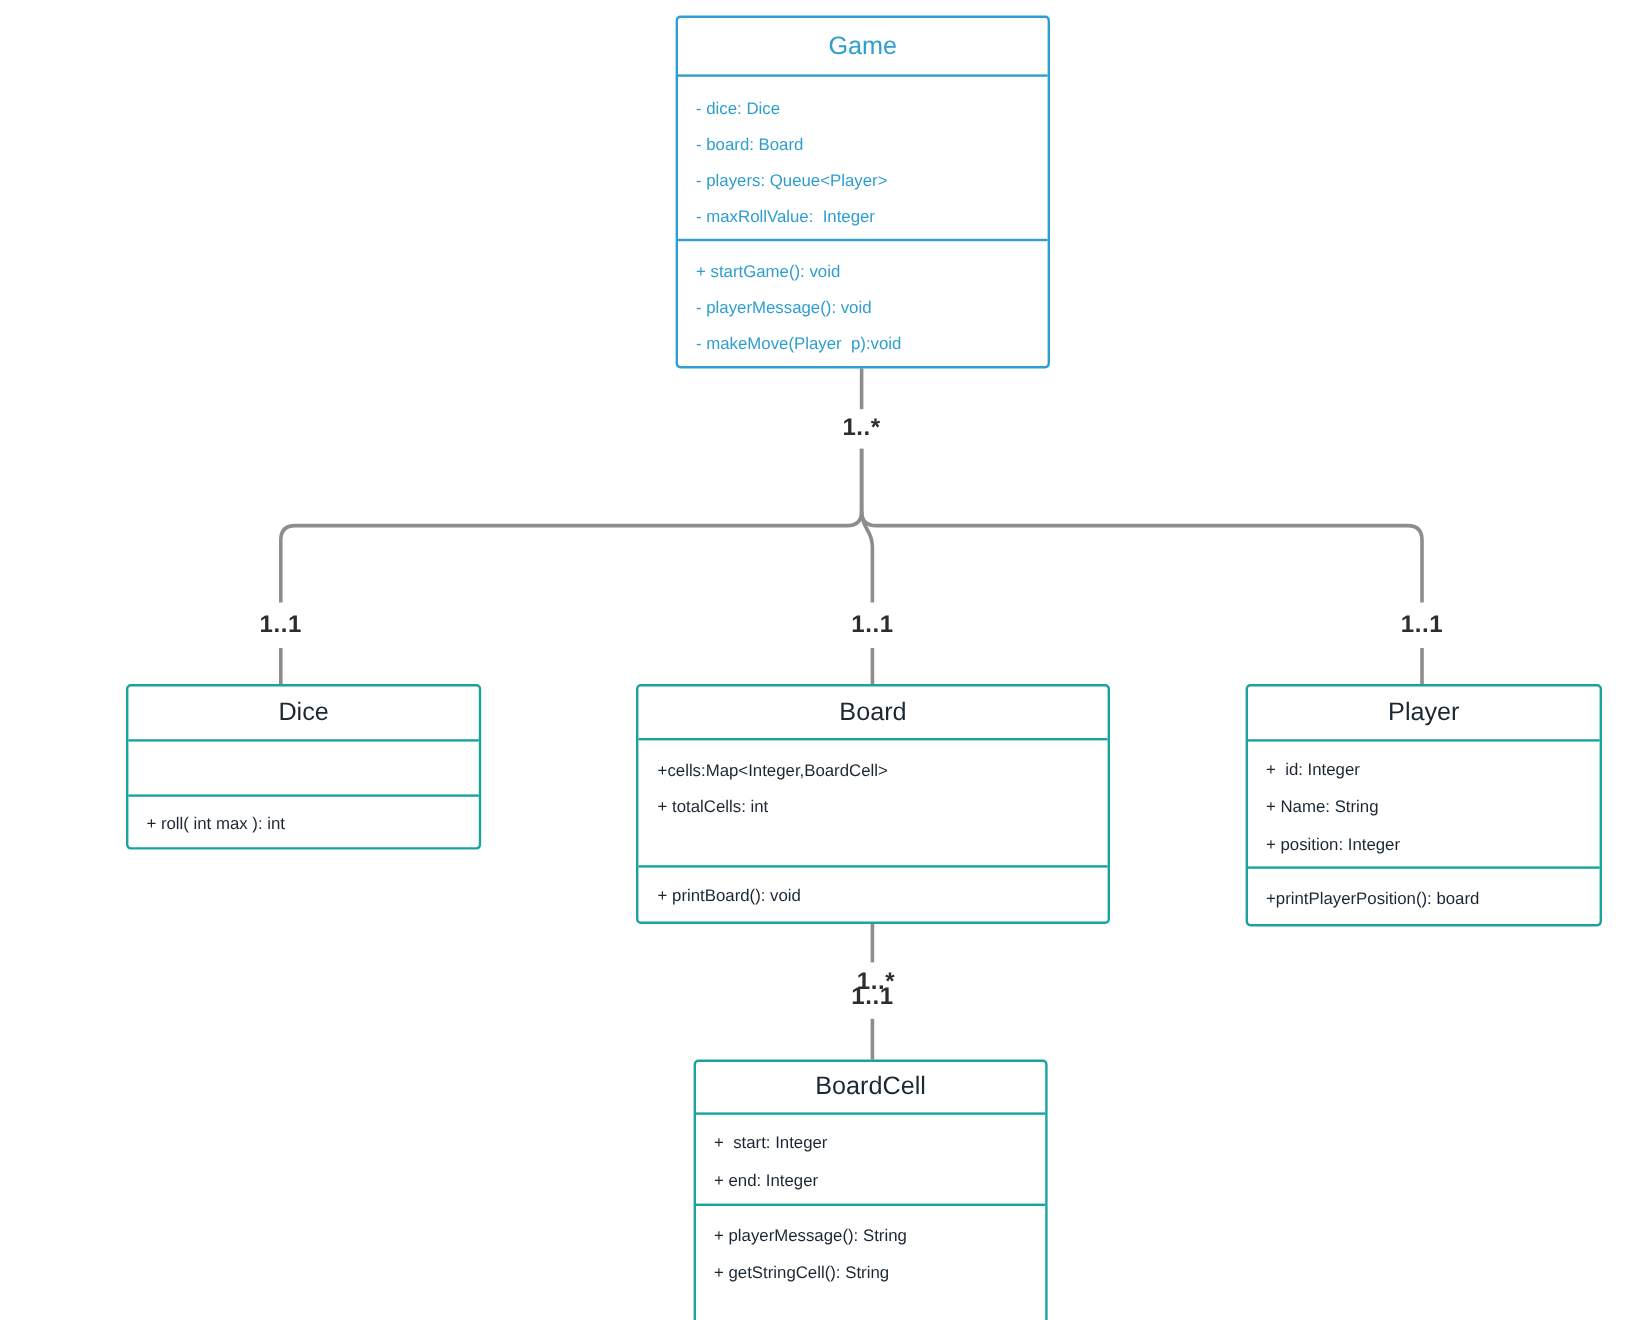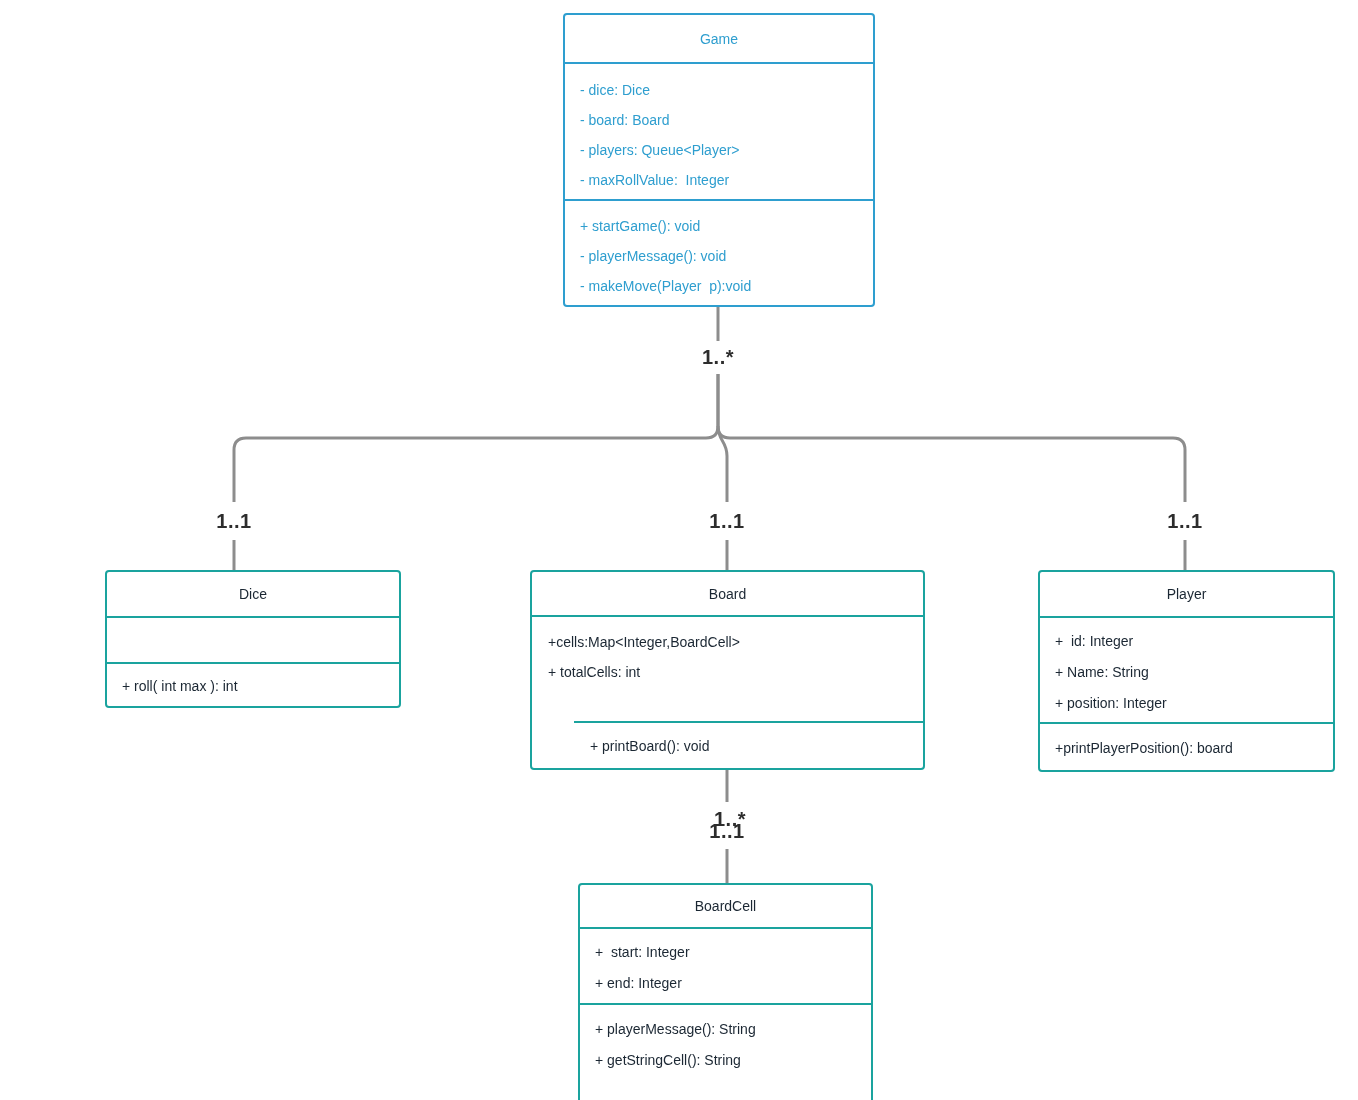--- a/index.html
+++ b/index.html
@@ -42,21 +42,21 @@
     color: #1b2733;
   }
   .cls.blue {
     border: 2.5px solid #2e9ecf;
     color: #2e9ecf;
   }
   .cls-title {
     display: flex;
     align-items: center;
     justify-content: center;
-    font-size: 14px;
+    font-size: 21px;
     flex: 0 0 auto;
     box-sizing: border-box;
   }
   .cls-section {
     box-sizing: border-box;
     flex: 0 0 auto;
   }
   .cls.teal .cls-section { border-top: 2.5px solid #1aa39e; }
   .cls.blue .cls-section { border-top: 2.5px solid #2e9ecf; }
   .cls-line {
@@ -118,21 +118,21 @@
       <div class="cls-line">+ roll( int max ): int</div>
     </div>
   </div>
 
   <div class="cls teal" style="left:530px; top:570px; width:395px; height:200px;">
     <div class="cls-title" style="height:43px;">Board</div>
     <div class="cls-section" style="height:106px; padding:10px 6px 0 16px;">
       <div class="cls-line">+cells:Map&lt;Integer,BoardCell&gt;</div>
       <div class="cls-line">+ totalCells: int</div>
     </div>
-    <div class="cls-section" style="flex:1 1 auto; padding:8px 6px 0 16px;margin-left:42px;">
+    <div class="cls-section" style="flex:1 1 auto; padding:8px 6px 0 16px;">
       <div class="cls-line">+ printBoard(): void</div>
     </div>
   </div>
 
   <div class="cls teal" style="left:1038px; top:570px; width:297px; height:202px;">
     <div class="cls-title" style="height:44px;">Player</div>
     <div class="cls-section" style="height:106px; padding:8px 6px 0 15px;">
       <div class="cls-line" style="line-height:31px;">+  id: Integer</div>
       <div class="cls-line" style="line-height:31px;">+ Name: String</div>
       <div class="cls-line" style="line-height:31px;">+ position: Integer</div>

